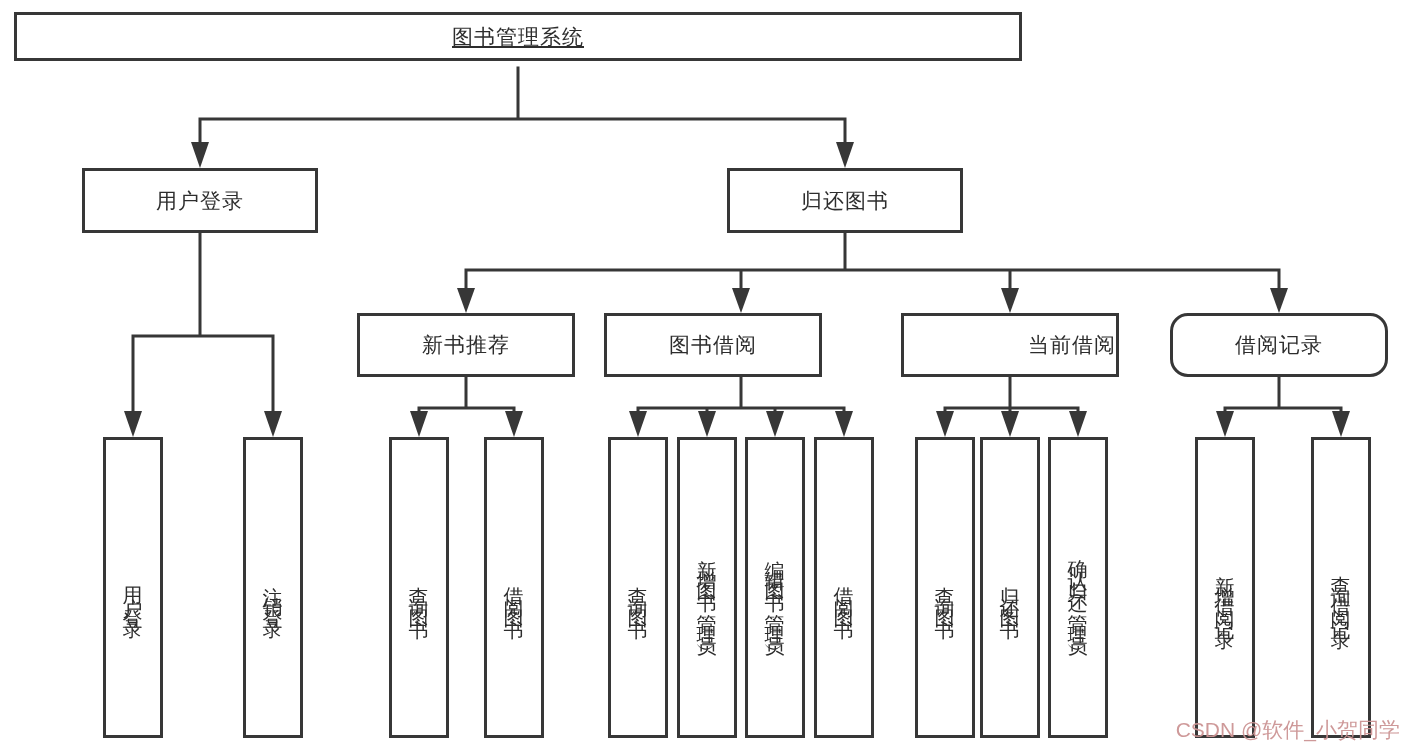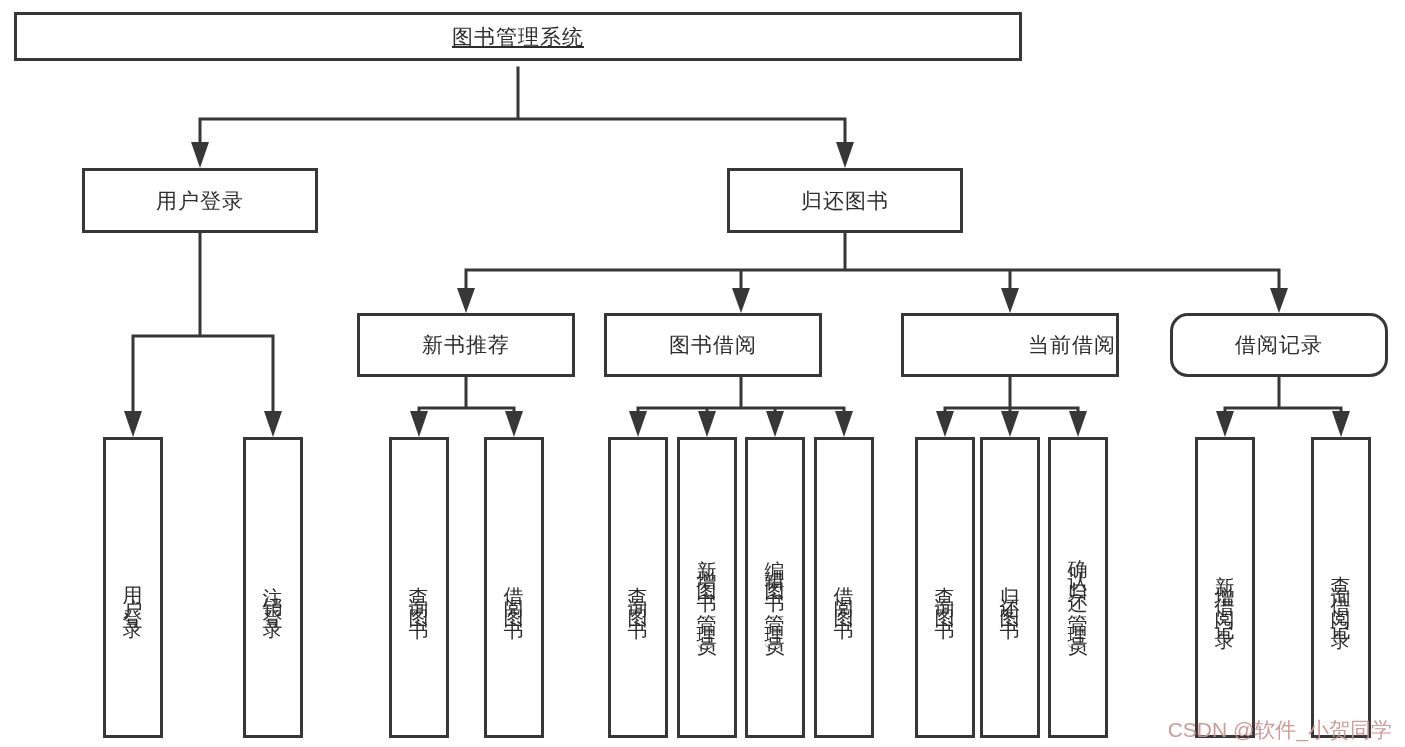--- a/index.html
+++ b/index.html
@@ -68,21 +68,21 @@
   .lf6  { left: 677px; }
   .lf7  { left: 745px; }
   .lf8  { left: 814px; }
   .lf9  { left: 915px; }
   .lf10 { left: 980px; }
   .lf11 { left: 1048px; }
   .lf12 { left: 1195px; }
   .lf13 { left: 1311px; }
   .watermark {
     position: absolute;
-    right: 13px;
+    right: 5px;
     bottom: 3px;
     font-size: 21px;
     color: #cc9494;
     opacity: 0.95;
     white-space: nowrap;
   }
 </style>
 </head>
 <body>
 

